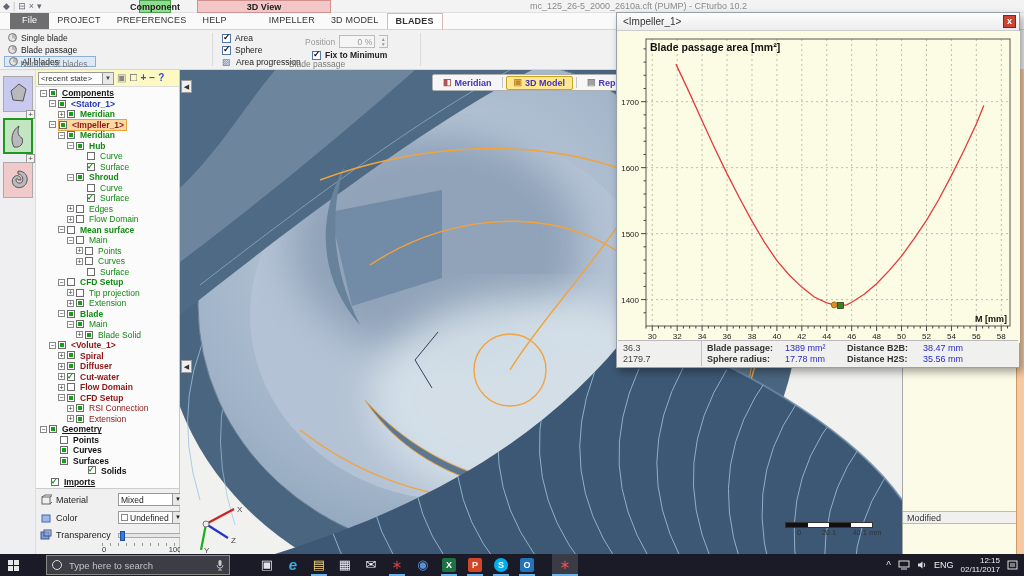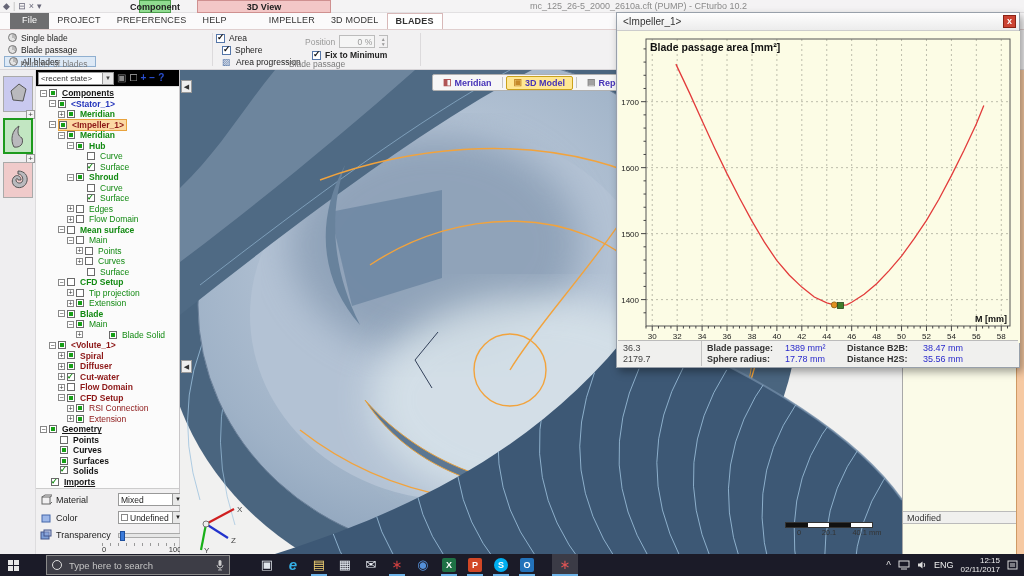--- a/index.html
+++ b/index.html
@@ -40,21 +40,21 @@
   #pos-spin{width:9px;height:13px;border:1px solid #bcbcbc;border-left:none;display:flex;flex-direction:column;align-items:center;justify-content:center;font-size:5px;color:#999;line-height:5px;}
 
   
   #strip{position:absolute;left:0;top:70px;width:36px;height:484px;background:#efeef0;border-right:1px solid #dddcde;}
   .citem{position:absolute;left:3px;width:30px;height:36px;border:1px solid #aaa;display:flex;align-items:center;justify-content:center;}
   .citem.selected{border:2px solid #1d9a1d;}
   .cplus{position:absolute;left:26px;width:9px;height:9px;background:#f4f4f4;border:1px solid #999;font-size:8px;line-height:7px;text-align:center;color:#444;}
 
   
   #treepanel{position:absolute;left:36px;top:70px;width:144px;height:484px;background:#fbfbfb;border-right:1px solid #c9c7c9;}
-  #treetoolbar{position:absolute;left:0;top:0;width:100%;height:17px;background:#000000;border-bottom:1px solid #ddd;display:flex;align-items:center;gap:3px;padding:0 2px;}
+  #treetoolbar{position:absolute;left:0;top:0;width:100%;height:17px;background:#fef9c3;border-bottom:1px solid #ddd;display:flex;align-items:center;gap:3px;padding:0 2px;}
   #state-combo{width:76px;height:13px;background:#fff;border:1px solid #999;font-size:8px;color:#333;display:flex;align-items:center;}
   #state-combo .txt{flex:1;padding-left:2px;white-space:nowrap;overflow:hidden;}
   #state-combo .drop{width:11px;height:11px;background:#e8e8e8;border-left:1px solid #999;font-size:6px;text-align:center;line-height:11px;color:#444;}
   .ttool{font-size:10px;line-height:12px;color:#888;}
   .ttool.blue{color:#2a4fd0;font-weight:bold;}
   #tree{position:absolute;left:0;top:18px;width:100%;height:400px;overflow:hidden;padding-left:2px;}
   .trow{display:flex;align-items:center;height:10.5px;font-size:8.5px;white-space:nowrap;}
   .exp{width:7px;height:7px;border:1px solid #888;background:#fff;font-size:7px;line-height:5px;text-align:center;color:#333;margin-right:2px;flex:none;}
   .cb{width:8px;height:8px;border:1px solid #6a6a6a;background:#fff;position:relative;margin-right:3px;flex:none;}
   .cb.f:after{content:"";position:absolute;left:1px;top:1px;right:1px;bottom:1px;background:#17a017;}
@@ -165,21 +165,21 @@
         <span class="bicon"></span>
         <span>Blade passage</span>
       </div>
     <div class="bladebtn active" style="top:26px;">
         <span class="bicon"></span>
         <span>All blades</span>
       </div>
     <div class="rgroup-label" style="left:4px;width:100px;">Number of blades</div>
     <div class="vsep" style="left:212px;"></div>
 
-    <div class="chkrow" style="left:216px;top:3px;">
+    <div class="chkrow" style="left:222px;top:3px;">
         <span class="chk on"></span>
         <span>Area</span>
       </div>
     <div class="chkrow" style="left:222px;top:15px;">
         <span class="chk on"></span>
         <span>Sphere</span>
       </div>
     <div class="chkrow" style="left:222px;top:27px;">
         <span class="apicon">▨</span>
         <span>Area progression</span>
@@ -388,21 +388,21 @@
             <span class="tl tc-g tbold">Blade</span>
           </span>
         </div>
         <div class="trow" style="padding-left: 29px;">
           <span class="exp">−</span>
           <span style="display: flex; align-items: center;">
             <span class="cb f"></span>
             <span class="tl tc-g">Main</span>
           </span>
         </div>
-        <div class="trow" style="padding-left: 38px; gap: 24px;">
+        <div class="trow" style="padding-left: 38px;">
           <span class="exp">+</span>
           <span style="display: flex; align-items: center;">
             <span class="cb f"></span>
             <span class="tl tc-g">Blade Solid</span>
           </span>
         </div>
         <div class="trow" style="padding-left: 11px;">
           <span class="exp">−</span>
           <span style="display: flex; align-items: center;">
             <span class="cb f"></span>
@@ -481,21 +481,21 @@
         </div>
         <div class="trow" style="padding-left: 11px;">
           <span style="width: 11px; flex: 0 0 auto;"></span>
           <span style="display: flex; align-items: center;">
             <span class="cb f"></span>
             <span class="tl tc-k tbold">Surfaces</span>
           </span>
         </div>
         <div class="trow" style="padding-left: 11px;">
           <span style="width: 11px; flex: 0 0 auto;"></span>
-          <span style="display: flex; align-items: flex-start;">
+          <span style="display: flex; align-items: flex-start; margin-left: 28px;">
             <span class="cb c"></span>
             <span class="tl tc-k tbold">Solids</span>
           </span>
         </div>
         <div class="trow" style="padding-left: 2px;">
           <span style="width: 11px; flex: 0 0 auto;"></span>
           <span style="display: flex; align-items: center;">
             <span class="cb c"></span>
             <span class="tl tc-k tbold tund">Imports</span>
           </span>

